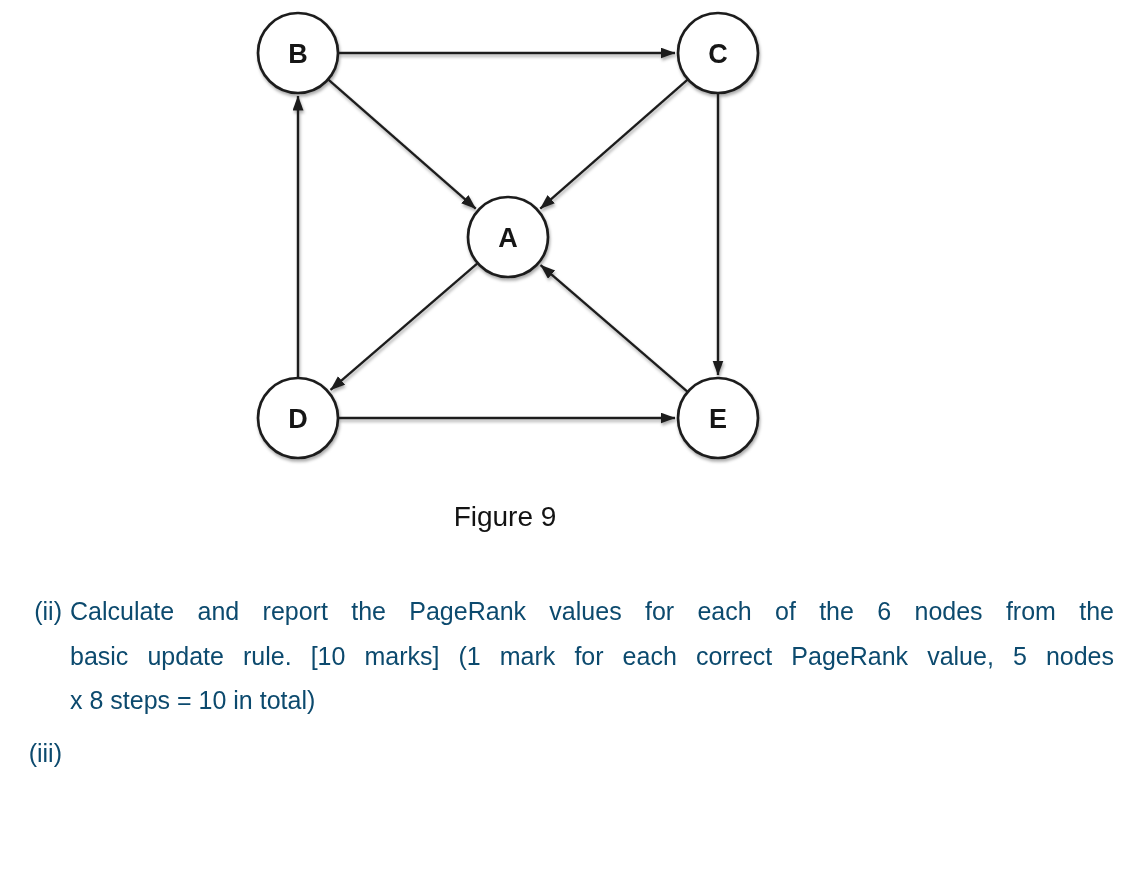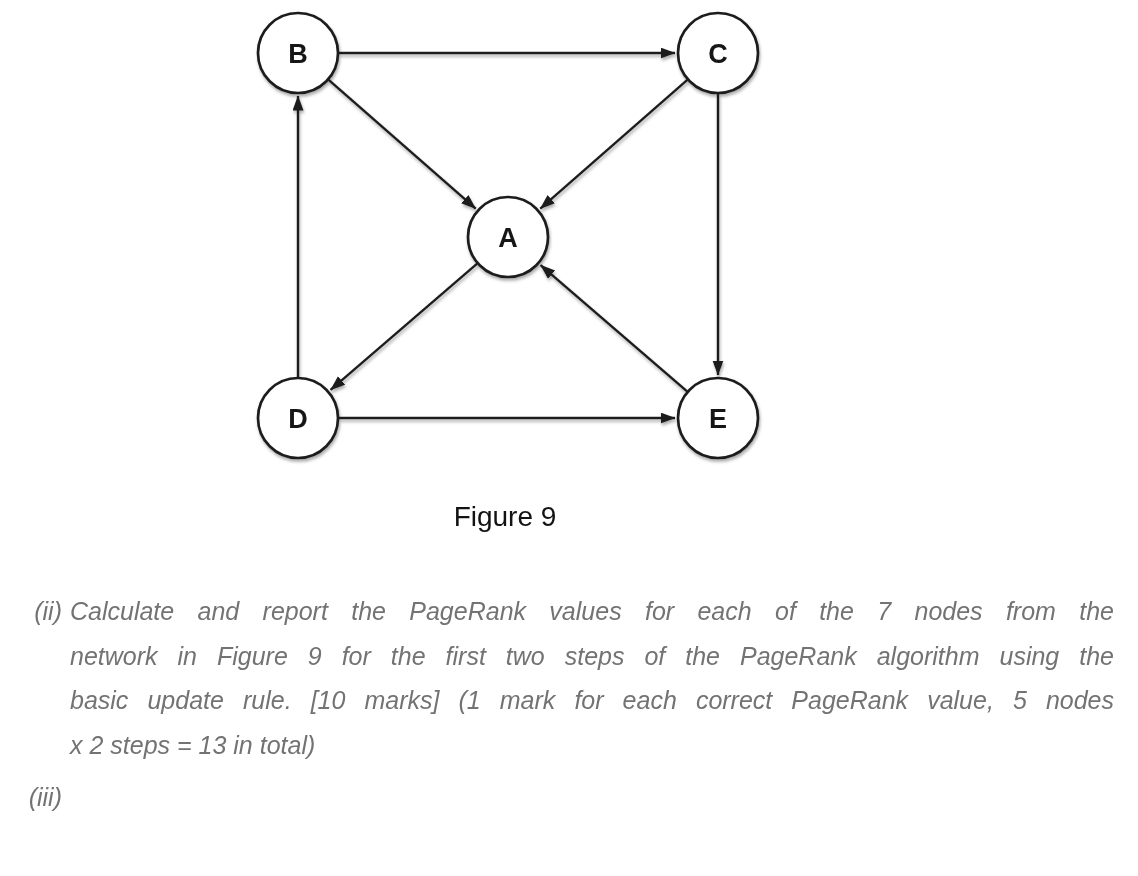--- a/index.html
+++ b/index.html
@@ -37,22 +37,21 @@
     font-size: 28px;
     color: #131313;
   }
   .questions {
     position: absolute;
     left: 0;
     top: 589px;
     width: 1114px;
     font-size: 25px;
     line-height: 44.5px;
-    color: #737373;
-    font-style: italic;
+    color: #0c4a6e;
   }
   .question {
     position: relative;
     padding-left: 70px;
   }
   .question + .question {
     margin-top: 8px;
   }
   .qlabel {
     position: absolute;
@@ -103,23 +102,22 @@
         <circle cx="718" cy="418" r="40" fill="#ffffff" stroke="#1f1f1f" stroke-width="2.7"></circle>
         <text x="718" y="427.5" class="nodelabel">E</text>
       </g>
   </svg>
 
   <div class="caption">Figure 9</div>
 
   <div class="questions">
       <div class="question">
         <span class="qlabel">(ii)</span>
-        <div class="qline">Calculate and report the PageRank values for each of the 7 nodes from the</div>
-        <div class="qline">network in Figure 9 for the first two steps of the PageRank algorithm using the</div>
+        <div class="qline">Calculate and report the PageRank values for each of the 6 nodes from the</div>
         <div class="qline">basic update rule. [10 marks] (1 mark for each correct PageRank value, 5 nodes</div>
-        <div class="qline last">x 2 steps = 13 in total)</div>
+        <div class="qline last">x 8 steps = 10 in total)</div>
       </div>
       <div class="question">
         <span class="qlabel">(iii)</span>
       </div>
     </div>
 
 </div>
 
 </body></html>

